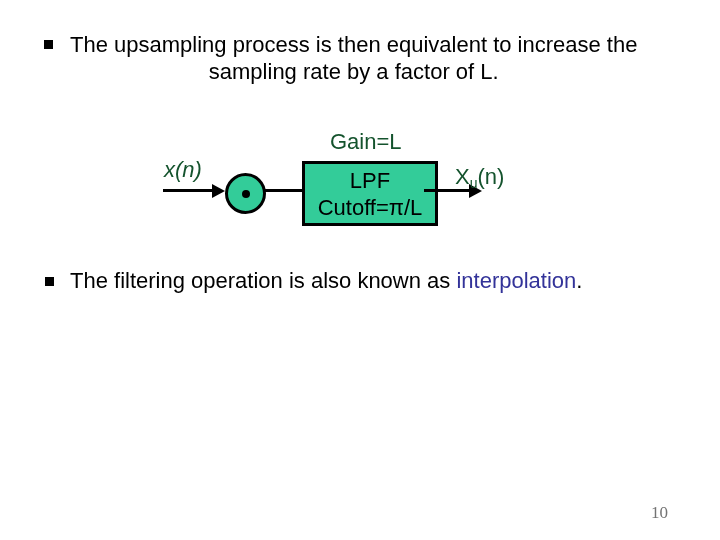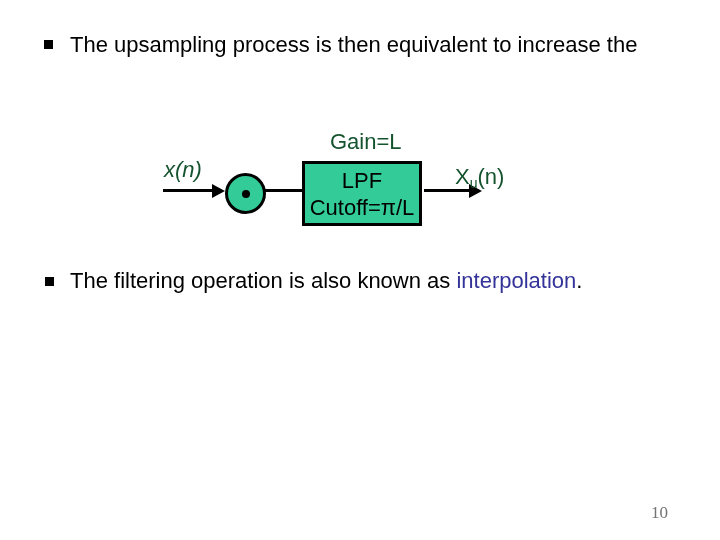--- a/index.html
+++ b/index.html
@@ -75,21 +75,21 @@
     width: 8px;
     height: 8px;
     background: #000000;
     border-radius: 50%;
     transform: translate(-50%, -50%);
   }
   .lpf-box {
     position: absolute;
     left: 302px;
     top: 161px;
-    width: 120px;
+    width: 136px;
     height: 65px;
     box-sizing: border-box;
     background: var(--accent-green);
     border: 3px solid #000000;
     text-align: center;
     font-size: 22px;
     line-height: 27px;
     padding-top: 3px;
   }
   .sub {
@@ -107,20 +107,21 @@
   }
 </style>
 </head>
 <body>
 
 <div class="slide">
 
   <span class="bullet-square" style="left:44px; top:40px;"></span>
   <div class="bullet-text" style="left:70px; top:31px;">
     <div>The upsampling process is then equivalent to increase the</div>
+    <div>sampling rate by a factor of L.</div>
   </div>
 
   <div class="diag-label" style="left:330px; top:128px;">Gain=L</div>
 
   <div class="diag-label" style="left:164px; top:156px;font-style:italic;">x(n)</div>
 
   <span class="flow-line" style="left:163px; top:189px; width:50px;"></span>
   <span class="arrow-head" style="left:212px; top:184px;"></span>
 
   <div class="upsampler-circle">

